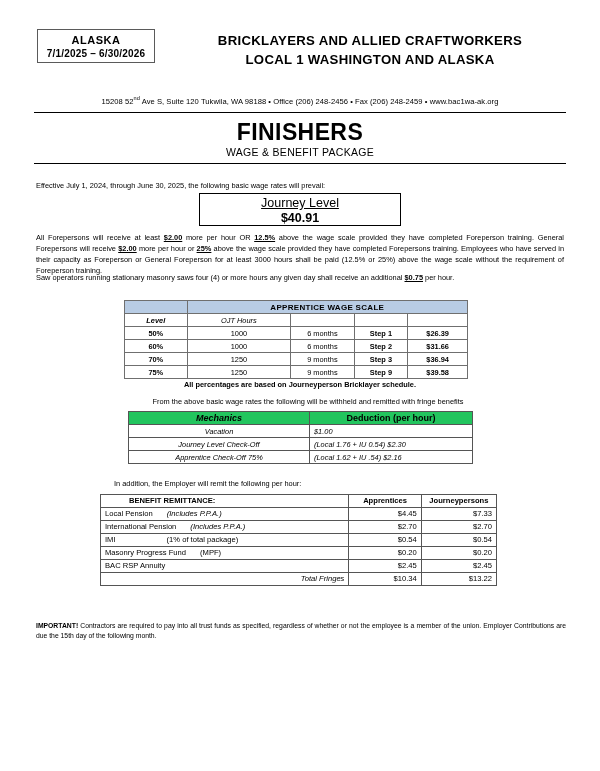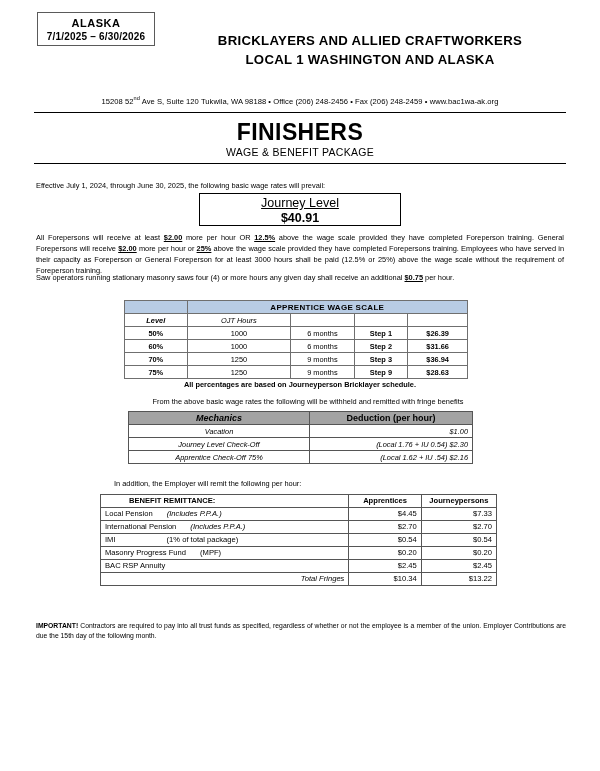--- a/index.html
+++ b/index.html
@@ -24,21 +24,21 @@
 
   
   .hdr {
     position: absolute;
     left: 0; top: 0;
     width: 600px;
     height: 80px;
   }
   .alaska-box {
     position: absolute;
-    left: 37px; top: 12px;
+    left: 37px; top: 29px;
     width: 118px;
     height: 34px;
     border: 1.5px solid #5a5a5a;
     box-sizing: border-box;
     text-align: center;
     padding-top: 4px;
   }
   .alaska-title {
     font-size: 11px;
     font-weight: bold;
@@ -186,27 +186,27 @@
     border-collapse: collapse;
     font-size: 7.4px;
   }
   .mech-table td {
     border: 0.9px solid #555;
     height: 12px;
     padding: 0 4px;
     line-height: 11px;
   }
   .mech-head td {
-    background: #a3a3a3;
+    background: #22c55e;
     font-weight: bold;
     font-size: 9px;
     text-align: center;
   }
   .mech-name { width: 172px; text-align: center; font-style: italic; }
-  .mech-ded { text-align: right; font-style: italic; }
+  .mech-ded { text-align: left; font-style: italic; }
 
   .inaddition {
     left: 114px; top: 478px; width: 440px; font-size: 7.4px;
   }
 
   
   .ben-table {
     position: absolute;
     left: 100px; top: 494px;
     width: 397px;
@@ -320,21 +320,21 @@
         <td class="c-ojt">1250</td>
         <td class="c-mo">9 months</td>
         <td class="c-step">Step 3</td>
         <td class="c-amt">$36.94</td>
       </tr>
       <tr>
         <td class="c-level">75%</td>
         <td class="c-ojt">1250</td>
         <td class="c-mo">9 months</td>
         <td class="c-step">Step 9</td>
-        <td class="c-amt">$28.63</td>
+        <td class="c-amt">$39.58</td>
       </tr>
     </tbody>
   </table>
 
   <div class="para note-pct">All percentages are based on Journeyperson Bricklayer schedule.</div>
   <div class="para note-withheld">From the above basic wage rates the following will be withheld and remitted with fringe benefits</div>
 
   <table class="mech-table">
     <tbody>
       <tr class="mech-head">

